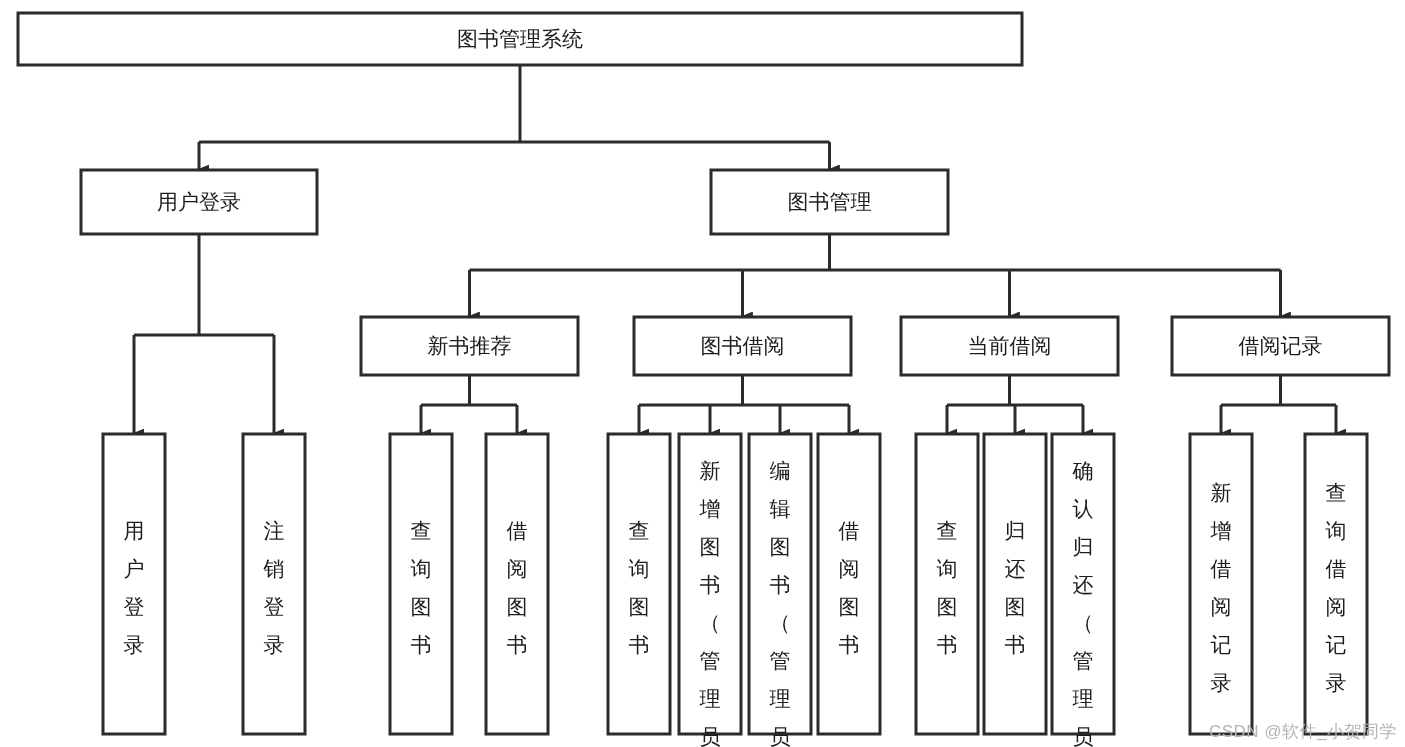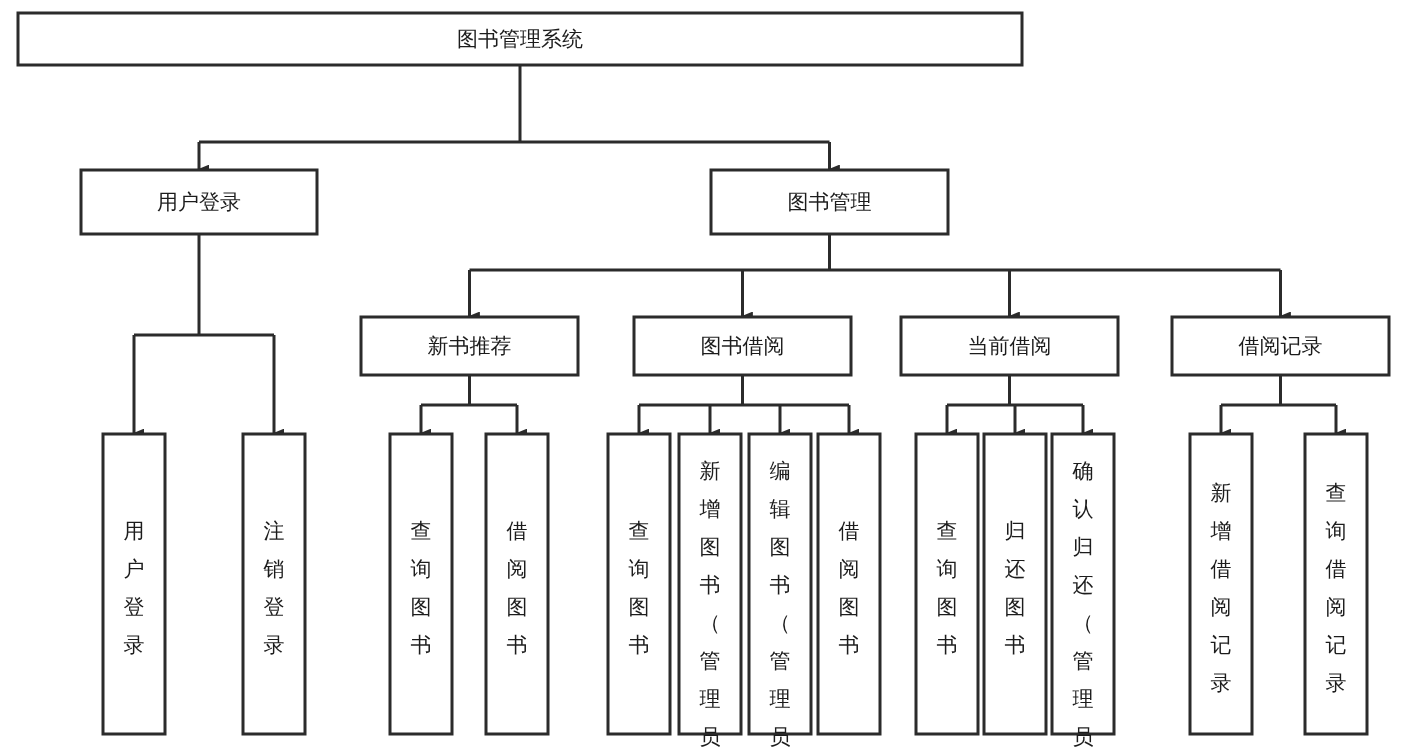--- a/index.html
+++ b/index.html
@@ -153,13 +153,14 @@
           <rect x="1190" y="434" width="62" height="300" class="node-box"></rect>
           <text x="1221" y="499.64" class="leaf-label"><tspan x="1221" dy="0">新</tspan><tspan x="1221" dy="38">增</tspan><tspan x="1221" dy="38">借</tspan><tspan x="1221" dy="38">阅</tspan><tspan x="1221" dy="38">记</tspan><tspan x="1221" dy="38">录</tspan></text>
         </g>
         <g>
           <rect x="1305" y="434" width="62" height="300" class="node-box"></rect>
           <text x="1336" y="499.64" class="leaf-label"><tspan x="1336" dy="0">查</tspan><tspan x="1336" dy="38">询</tspan><tspan x="1336" dy="38">借</tspan><tspan x="1336" dy="38">阅</tspan><tspan x="1336" dy="38">记</tspan><tspan x="1336" dy="38">录</tspan></text>
         </g>
       </g>
   </svg>
 
+  <div class="watermark">CSDN @软件_小贺同学</div>
 </div>
 
 </body></html>

